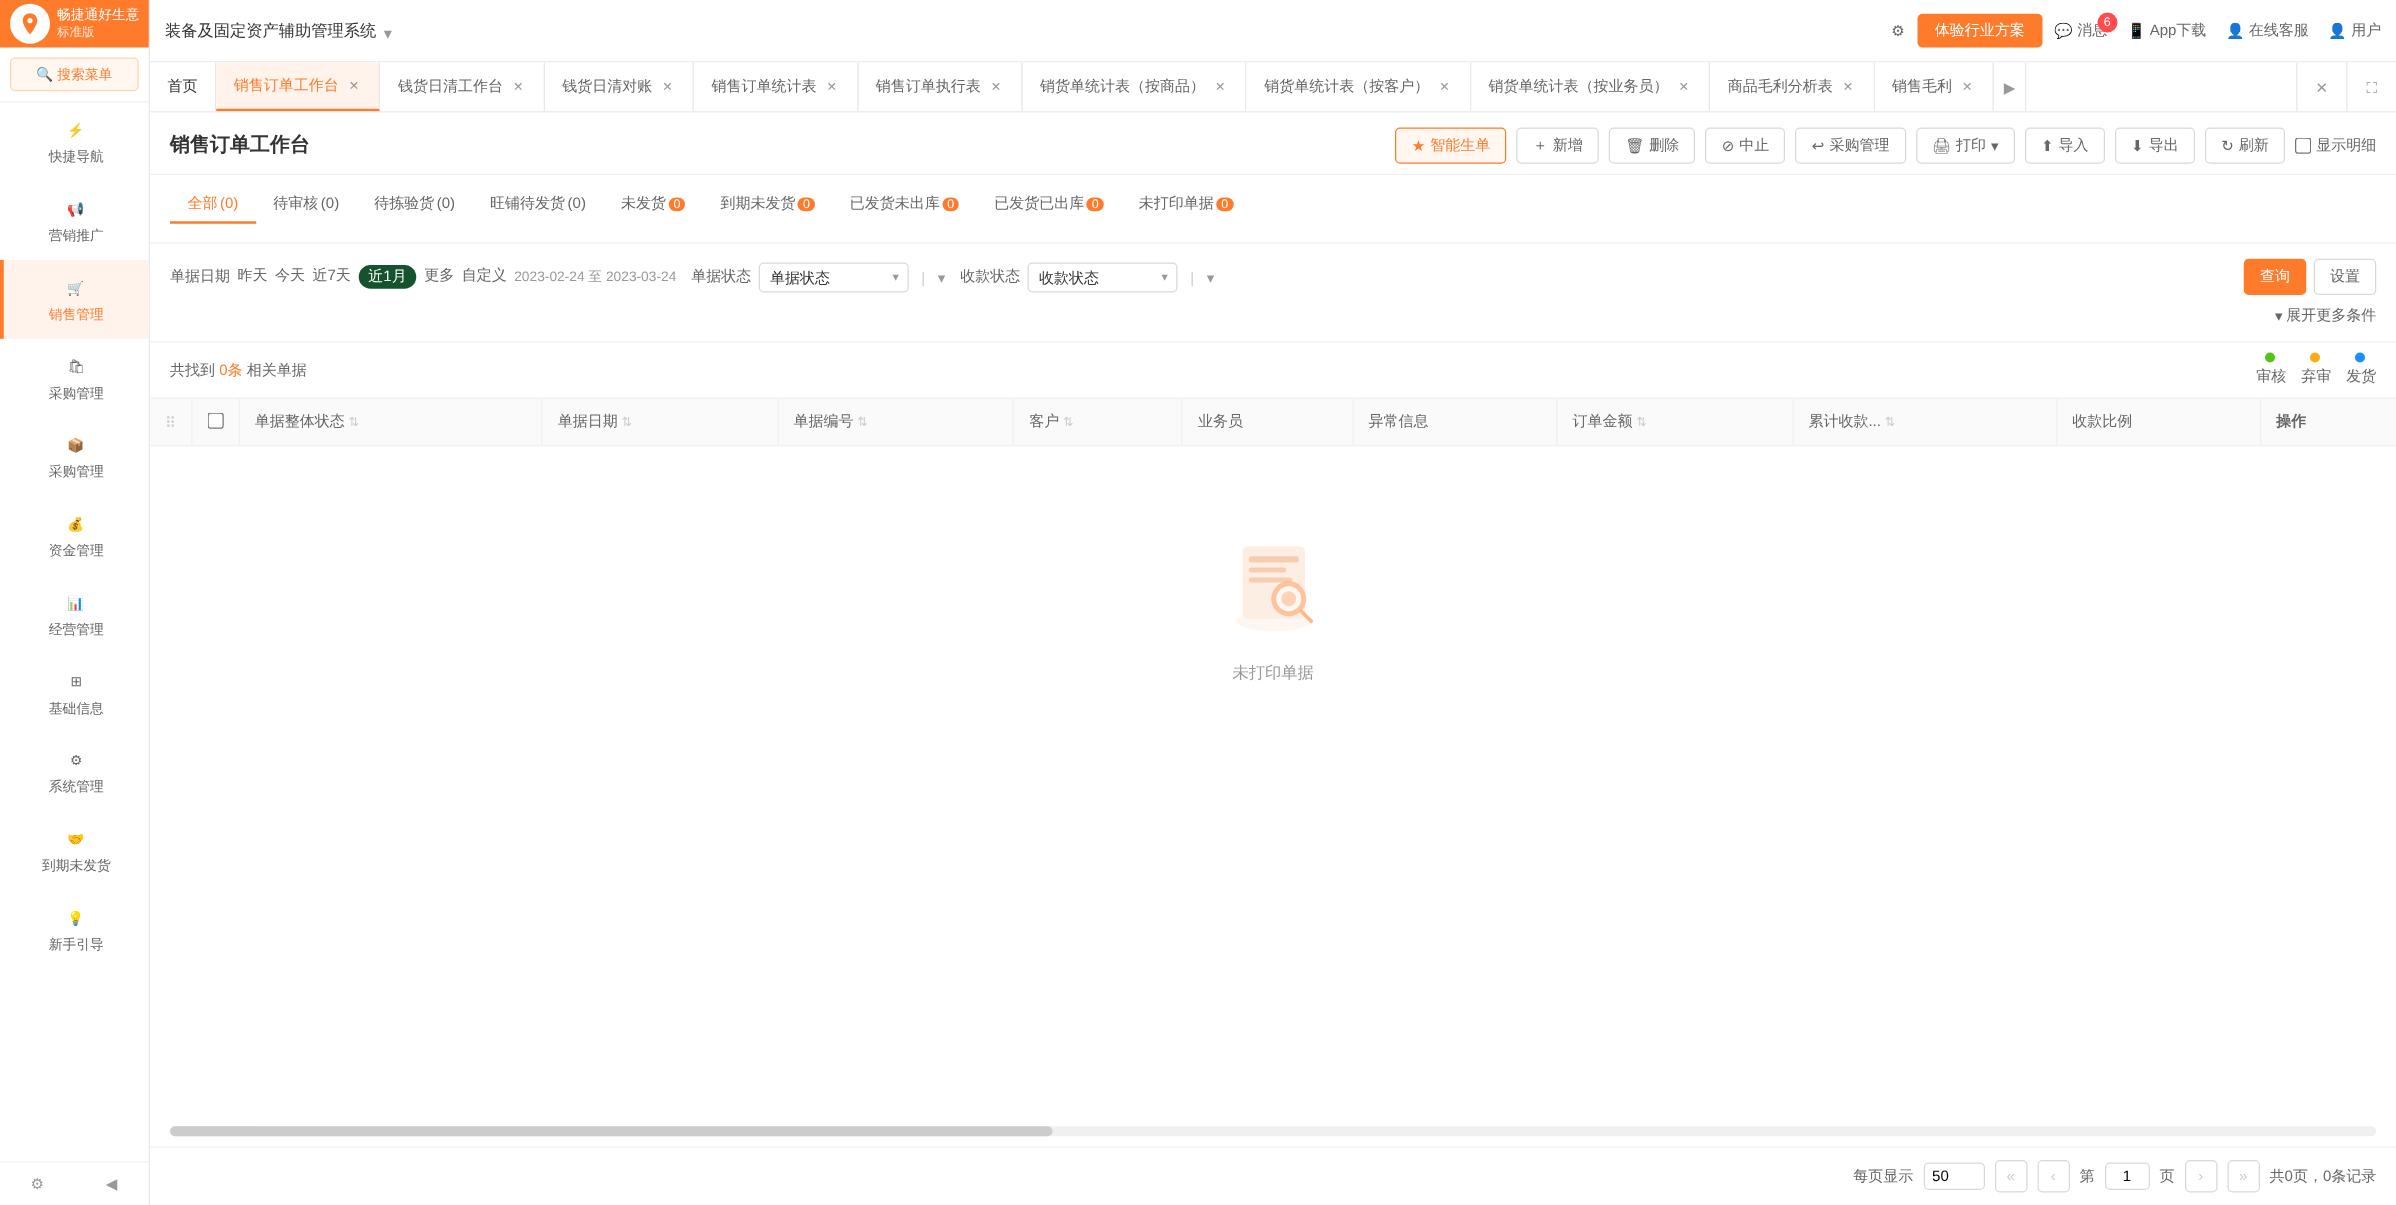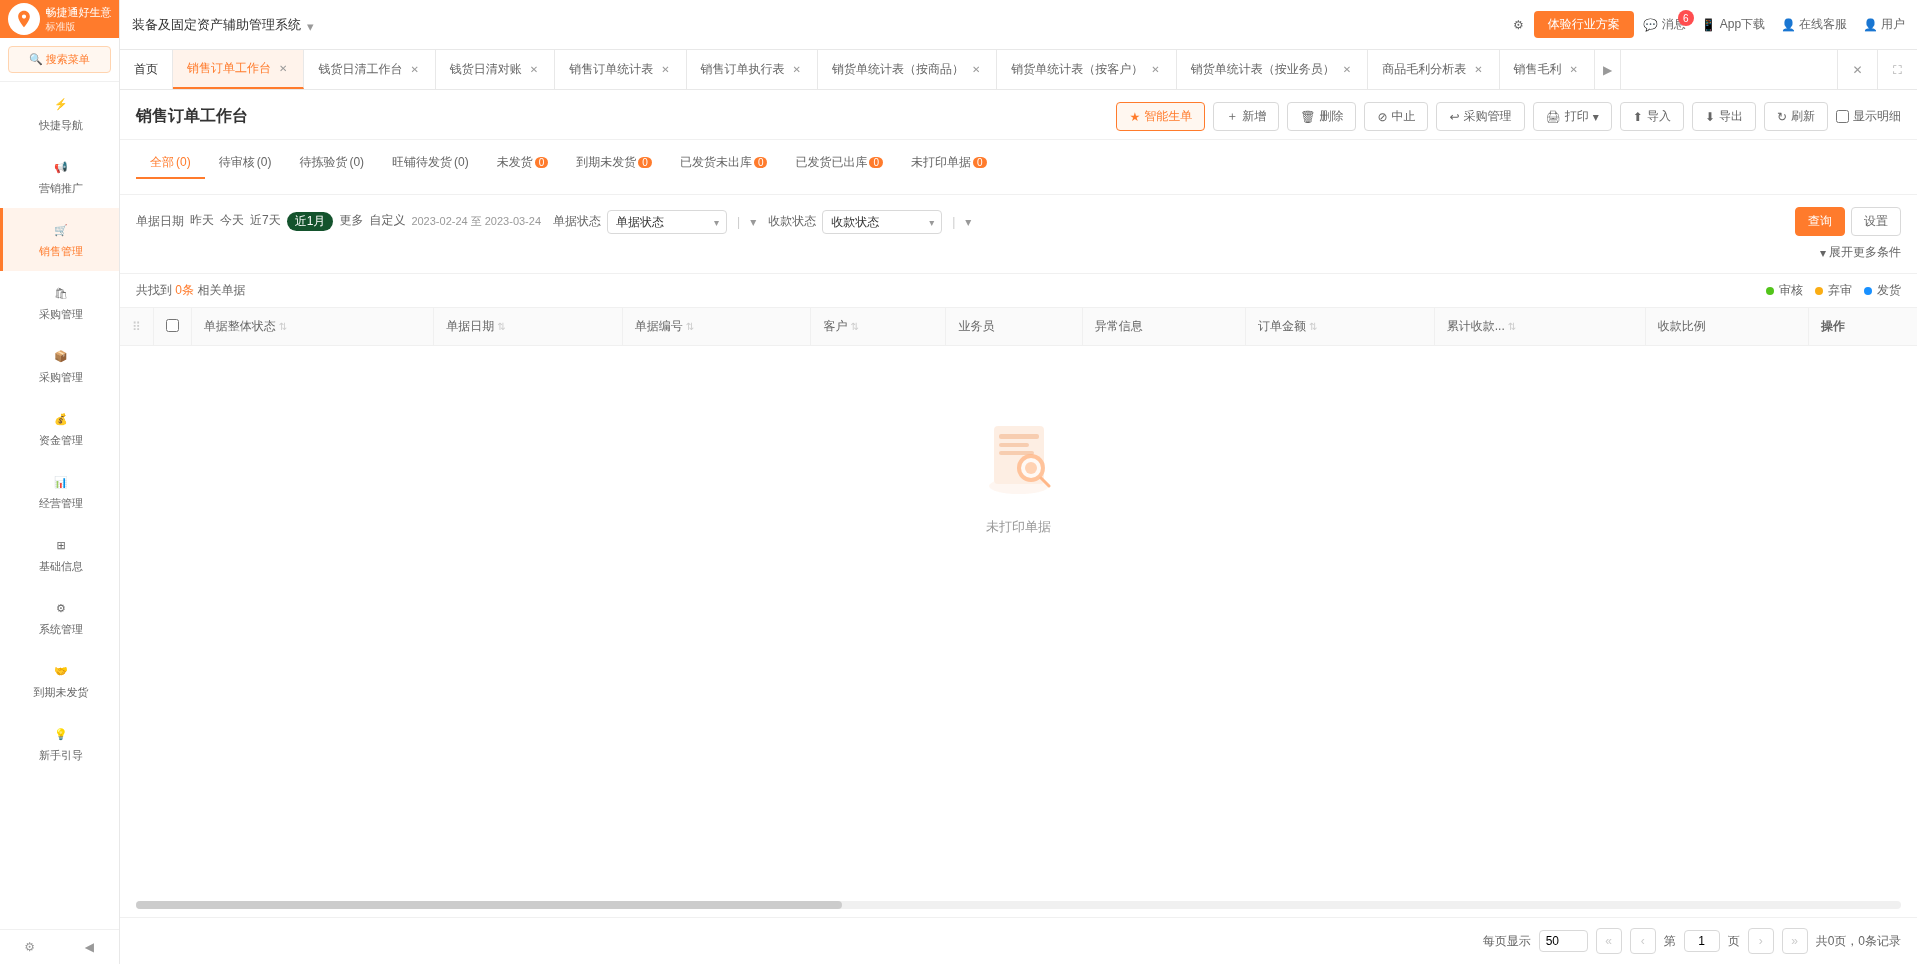--- a/index.html
+++ b/index.html
@@ -72,21 +72,21 @@
     .filter-select { border: 1px solid #d9d9d9; border-radius: 4px; padding: 4px 24px 4px 8px; font-size: 12px; color: #333; background: #fff; cursor: pointer; appearance: none; min-width: 120px; }
     .filter-select-wrap { position: relative; display: inline-block; }
     .filter-select-wrap::after { content: "▾"; position: absolute; right: 8px; top: 50%; transform: translateY(-50%); color: #999; pointer-events: none; font-size: 10px; }
     .filter-expand { color: #666; cursor: pointer; font-size: 12px; display: flex; align-items: center; gap: 3px; margin-left: auto; }
     
     
     .toolbar { padding: 8px 16px; display: flex; align-items: center; justify-content: space-between; border-bottom: 1px solid #f0f0f0; }
     .toolbar-left { color: #666; font-size: 12px; }
     .toolbar-left span.count { color: #ff7b2c; }
     .toolbar-right { display: flex; align-items: center; gap: 12px; font-size: 12px; }
-    .toolbar-action { color: #666; cursor: pointer; display: flex; align-items: center; gap: 3px; }
+    .toolbar-action { color: #666; cursor: pointer; display: flex; align-items: center; gap: 3px; flex-direction: column; }
     .toolbar-action-dot { width: 8px; height: 8px; border-radius: 50%; display: inline-block; margin-right: 2px; }
     
     
     .table-wrap { flex: 1; overflow: auto; }
     table { width: 100%; border-collapse: collapse; font-size: 12px; }
     thead tr { background: #fafafa; border-bottom: 1px solid #f0f0f0; }
     thead th { padding: 10px 12px; text-align: left; color: #666; font-weight: normal; white-space: nowrap; border-right: 1px solid #f0f0f0; }
     thead th:last-child { border-right: none; font-weight: bold; }
     .th-sort { cursor: pointer; display: flex; align-items: center; gap: 3px; }
     .th-sort::after { content: "⇅"; color: #ccc; font-size: 10px; }

